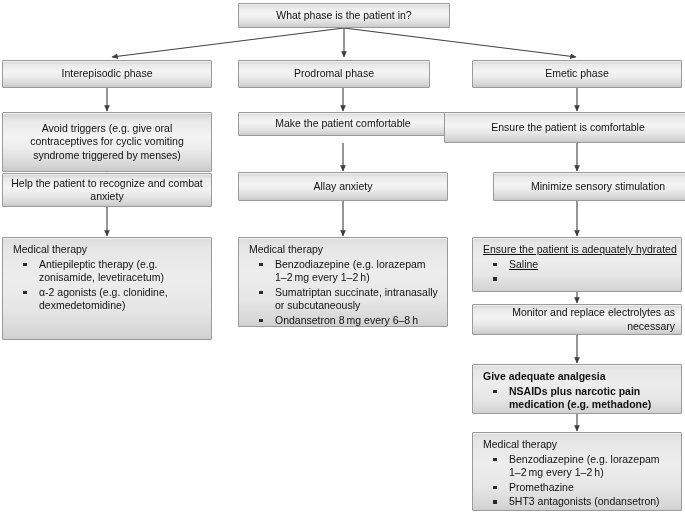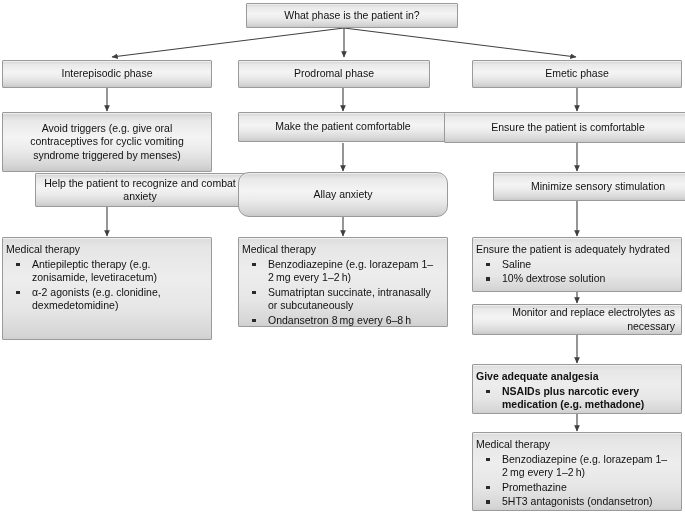--- a/index.html
+++ b/index.html
@@ -24,21 +24,21 @@
     box-shadow:0 1px 0 rgba(255,255,255,.6) inset;
     font-size:10.5px;
     line-height:13.5px;
     color:#111;
   }
   .node.center{
     display:flex;align-items:center;justify-content:center;text-align:center;
     padding:2px 6px;
   }
   .node.listbox{
-    padding:5px 7px 6px 3px;
+    padding:5px 7px 6px 10px;
     background:linear-gradient(to bottom,
        #dcdcdc 0%, #e6e6e6 10%, #ededed 40%, #e6e6e6 70%, #d6d6d6 95%, #cfcfcf 100%);
   }
   .node.listbox .heading{
     margin:0 0 1px 0;
     white-space:nowrap;
   }
   .node.listbox ul{
     margin:0;
     padding:0 0 0 2px;
@@ -89,61 +89,61 @@
     <path d="M343,201 L343,236" stroke="#3f3f3f" stroke-width="1.1" fill="none" marker-end="url(#arrow)"></path>
 
     <path d="M577,88 L577,111" stroke="#3f3f3f" stroke-width="1.1" fill="none" marker-end="url(#arrow)"></path>
     <path d="M577,143 L577,171" stroke="#3f3f3f" stroke-width="1.1" fill="none" marker-end="url(#arrow)"></path>
     <path d="M577,201 L577,236" stroke="#3f3f3f" stroke-width="1.1" fill="none" marker-end="url(#arrow)"></path>
     <path d="M577,292 L577,303" stroke="#3f3f3f" stroke-width="1.1" fill="none" marker-end="url(#arrow)"></path>
     <path d="M577,335 L577,363" stroke="#3f3f3f" stroke-width="1.1" fill="none" marker-end="url(#arrow)"></path>
     <path d="M577,414 L577,431" stroke="#3f3f3f" stroke-width="1.1" fill="none" marker-end="url(#arrow)"></path>
   </svg>
 
-  <div class="node center" style="left:238px;top:3px;width:212px;height:25px;margin-left:8px;">
+  <div class="node center" style="left:238px;top:3px;width:212px;height:25px;">
     <span>What phase is the patient in?</span>
   </div>
 
   <div class="node center" style="left:2px;top:60px;width:210px;height:28px;">
     <span>Interepisodic phase</span>
   </div>
   <div class="node center" style="left:238px;top:60px;width:192px;height:28px;">
     <span>Prodromal phase</span>
   </div>
   <div class="node center" style="left:472px;top:60px;width:210px;height:28px;text-align:right;">
     <span>Emetic phase</span>
   </div>
 
   <div class="node center" style="left:2px;top:112px;width:210px;height:60px;">
     <span>Avoid triggers (e.g. give oral contraceptives for cyclic vomiting syndrome triggered by menses)</span>
   </div>
 
-  <div class="node center" style="left:2px;top:173px;width:210px;height:34px;margin-left:33px;">
+  <div class="node center" style="left:2px;top:173px;width:210px;height:34px;">
     <span>Help the patient to recognize and combat anxiety</span>
   </div>
 
   <div class="node listbox" style="left:2px;top:237px;width:210px;height:103px;">
     <div class="heading">Medical therapy</div>
     <ul>
       <li>
           <span class="bullet"></span>
           <span class="txt">Antiepileptic therapy (e.g. zonisamide, levetiracetum)</span>
         </li>
       <li>
           <span class="bullet"></span>
           <span class="txt">α-2 agonists (e.g. clonidine, dexmedetomidine)</span>
         </li>
     </ul>
   </div>
 
-  <div class="node center" style="left:238px;top:112px;width:210px;height:30px;">
+  <div class="node center" style="left:238px;top:112px;width:210px;height:24px;">
     <span>Make the patient comfortable</span>
   </div>
 
-  <div class="node center" style="left:238px;top:172px;width:210px;height:45px;border-radius:11px;">
+  <div class="node center" style="left:238px;top:172px;width:210px;height:29px;">
     <span>Allay anxiety</span>
   </div>
 
   <div class="node listbox" style="left:238px;top:237px;width:210px;height:90px;">
     <div class="heading">Medical therapy</div>
     <ul>
       <li>
           <span class="bullet"></span>
           <span class="txt">Benzodiazepine (e.g. lorazepam 1–2 mg every 1–2 h)</span>
         </li>
@@ -159,44 +159,43 @@
   </div>
 
   <div class="node center" style="left:444px;top:112px;width:248px;height:31px;text-align:center;">
     <span>Ensure the patient is comfortable</span>
   </div>
 
   <div class="node center" style="left:493px;top:172px;width:210px;height:29px;">
     <span>Minimize sensory stimulation</span>
   </div>
 
-  <div class="node listbox tight" style="left:472px;top:237px;width:210px;height:55px;">
+  <div class="node listbox tight" style="left:472px;top:237px;width:210px;height:55px;text-decoration:underline;">
     <div class="heading">Ensure the patient is adequately hydrated</div>
     <ul>
       <li>
           <span class="bullet"></span>
           <span class="txt">Saline</span>
         </li>
       <li>
           <span class="bullet"></span>
-          <span class="txt">10% dextrose solution</span>
         </li>
     </ul>
   </div>
 
   <div class="node center" style="left:472px;top:304px;width:210px;height:31px;text-align:right;">
     <span>Monitor and replace electrolytes as necessary</span>
   </div>
 
   <div class="node listbox tight" style="left:472px;top:364px;width:210px;height:50px;font-weight:bold;">
     <div class="heading">Give adequate analgesia</div>
     <ul>
       <li>
           <span class="bullet"></span>
-          <span class="txt">NSAIDs plus narcotic every medication (e.g. methadone)</span>
+          <span class="txt">NSAIDs plus narcotic pain medication (e.g. methadone)</span>
         </li>
     </ul>
   </div>
 
   <div class="node listbox tight" style="left:472px;top:432px;width:210px;height:79px;">
     <div class="heading">Medical therapy</div>
     <ul>
       <li>
           <span class="bullet"></span>
           <span class="txt">Benzodiazepine (e.g. lorazepam 1–2 mg every 1–2 h)</span>

